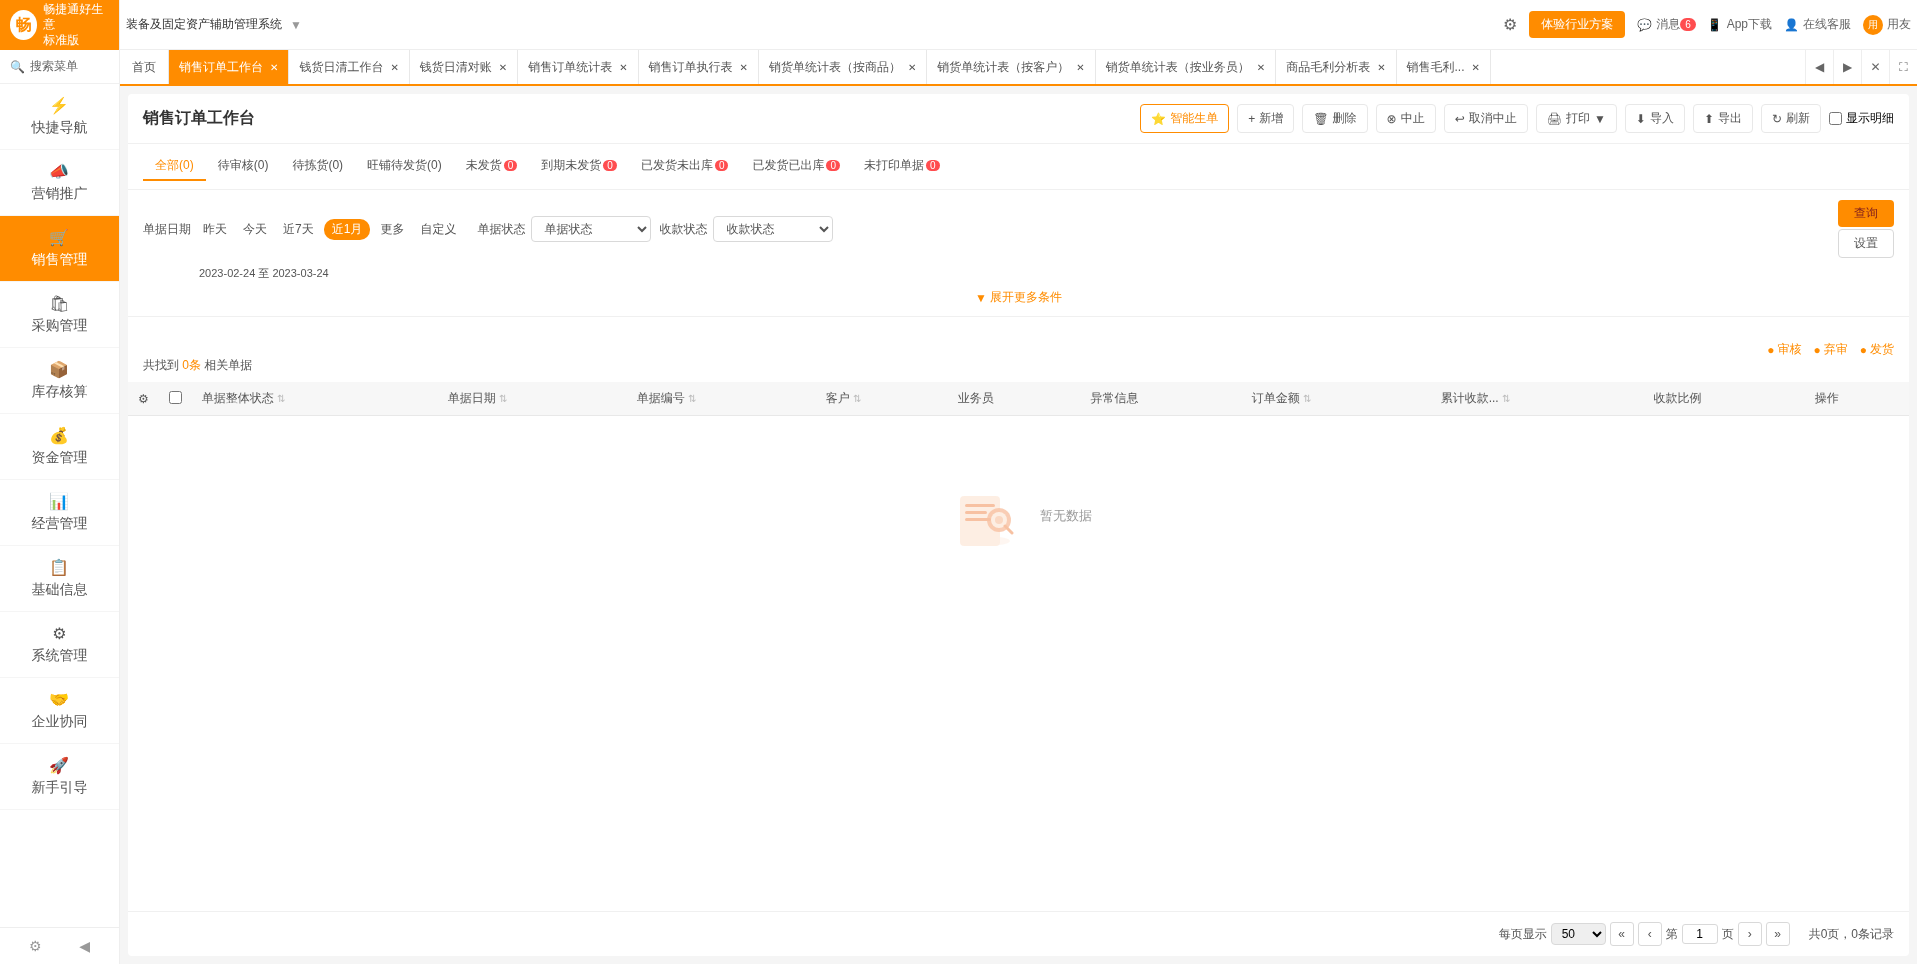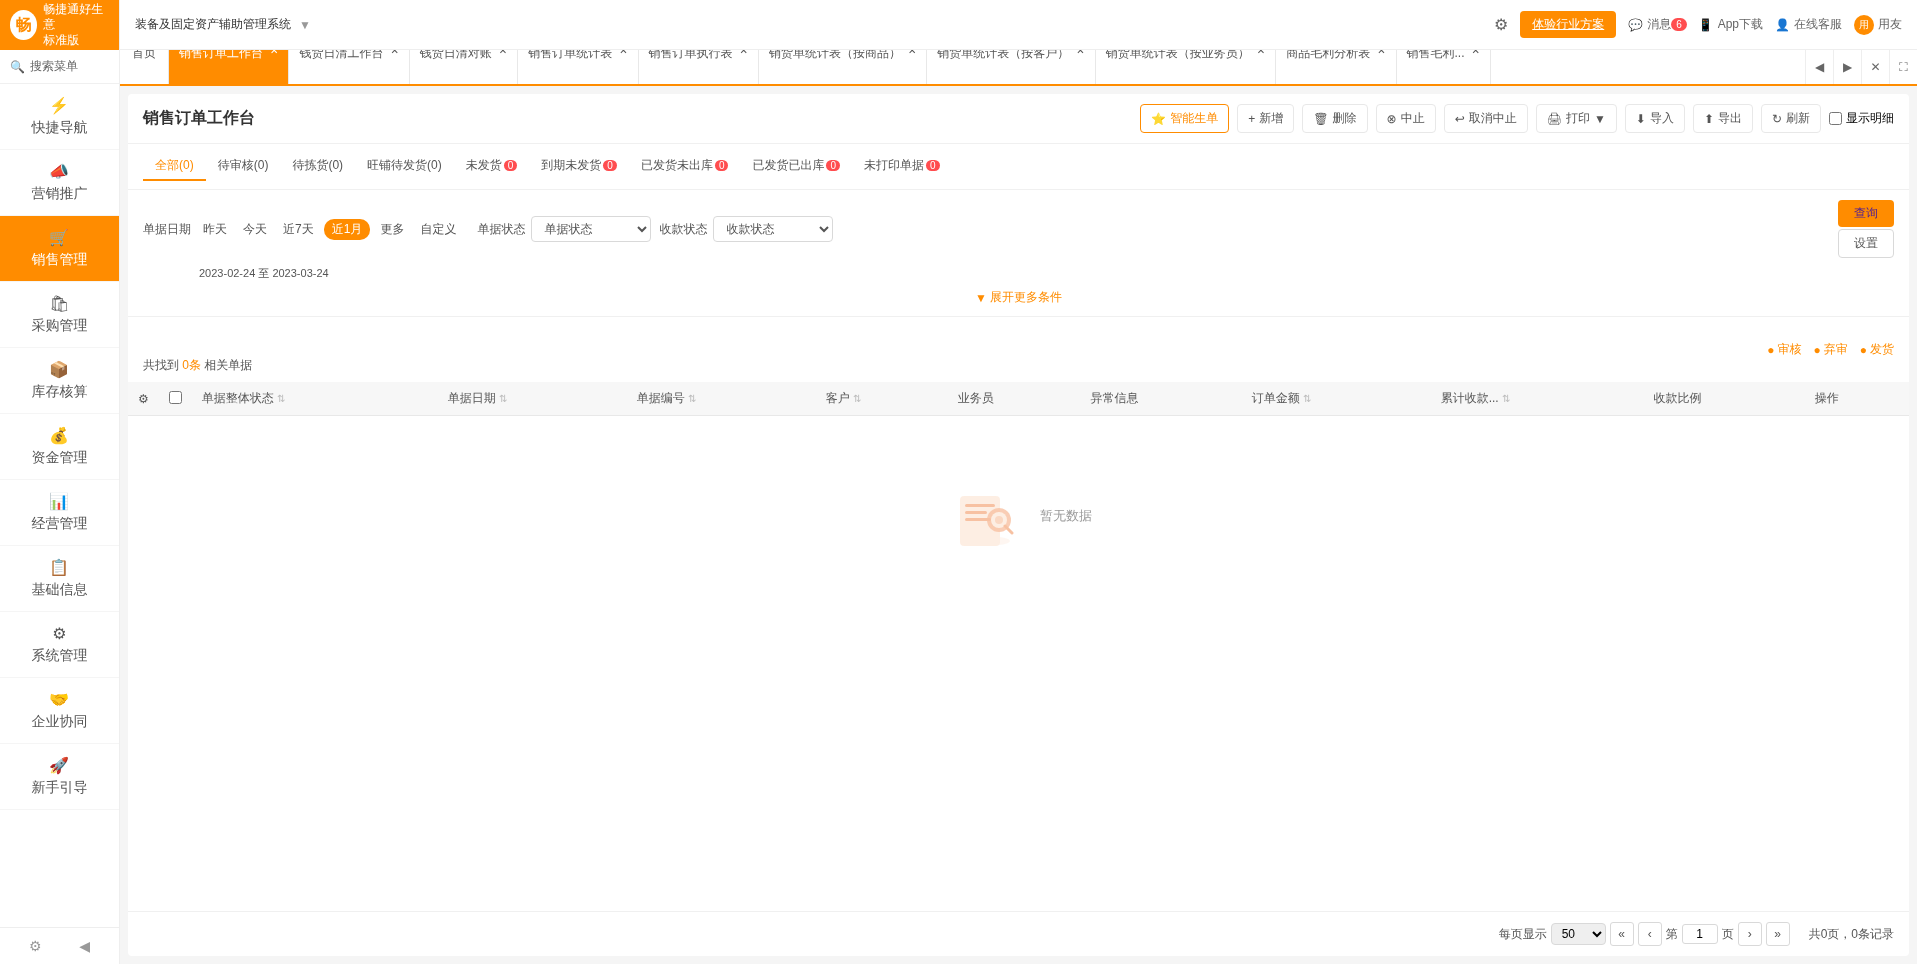--- a/index.html
+++ b/index.html
@@ -15,29 +15,29 @@
     .sidebar-nav-item.active { background: #ff8c00; color: #fff; }
     .sidebar-nav-item .nav-icon { font-size: 16px; }
     .sidebar-nav-item .nav-label { font-size: 14px; text-align: center; }
     .sidebar-bottom { margin-top: auto; display: flex; align-items: center; justify-content: space-around; padding: 10px; border-top: 1px solid #eee; }
     .sidebar-bottom-icon { color: #999; cursor: pointer; font-size: 14px; }
 
     
     .main { flex: 1; display: flex; flex-direction: column; overflow: hidden; }
 
     
-    .topbar { height: 50px; background: #fff; display: flex; align-items: center; padding: 0 15px; border-bottom: 1px solid #eee; gap: 24px; }
+    .topbar { height: 50px; background: #fff; display: flex; align-items: center; padding: 0 6px; border-bottom: 1px solid #eee; gap: 24px; }
     .topbar-title { font-size: 13px; color: #333; flex: 1; display: flex; align-items: center; gap: 8px; }
     .topbar-actions { display: flex; align-items: center; gap: 12px; }
-    .topbar-btn { background: #ff8c00; color: #fff; border: none; border-radius: 4px; padding: 5px 12px; cursor: pointer; font-size: 12px; text-decoration: underline; }
+    .topbar-btn { background: #ff8c00; color: #fff; border: none; border-radius: 4px; padding: 5px 12px; cursor: pointer; font-size: 12px; }
     .topbar-icon-btn { display: flex; align-items: center; gap: 4px; color: #666; cursor: pointer; font-size: 12px; }
 
     
     .tabbar { height: 36px; background: #fff; display: flex; align-items: center; border-bottom: 2px solid #ff8c00; overflow: hidden; }
-    .tab-item { display: flex; padding: 0 10px; height: 44px; cursor: pointer; white-space: nowrap; gap: 5px; color: #555; border-right: 1px solid #e8e8e8; font-size: 12px; flex-shrink: 0; }
+    .tab-item { display: flex; align-items: center; padding: 0 10px; height: 44px; cursor: pointer; white-space: nowrap; gap: 5px; color: #555; border-right: 1px solid #e8e8e8; font-size: 12px; flex-shrink: 0; }
     .tab-item.active { background: #ff8c00; color: #fff; }
     .tab-close { font-size: 10px; color: inherit; cursor: pointer; margin-left: 2px; }
     .tab-home { padding: 0 12px; }
     .tab-nav-btns { display: flex; margin-left: auto; }
     .tab-nav-btn { width: 28px; height: 36px; display: flex; align-items: center; justify-content: center; cursor: pointer; color: #666; border-left: 1px solid #eee; }
 
     
     .content { flex: 1; overflow: hidden; display: flex; flex-direction: column; padding: 0; background: #f5f5f5; }
     .page-container { flex: 1; display: flex; flex-direction: column; background: #fff; margin: 8px; border-radius: 4px; overflow: hidden; }
 
@@ -58,21 +58,21 @@
     .search-area { padding: 10px 15px; display: flex; flex-direction: column; gap: 8px; border-bottom: 1px solid #f0f0f0; }
     .search-row { display: flex; align-items: center; gap: 15px; flex-wrap: wrap; }
     .search-field { display: flex; align-items: center; gap: 6px; }
     .search-label { color: #555; white-space: nowrap; font-size: 12px; }
     .search-date-group { display: flex; align-items: center; gap: 4px; }
     .date-option { padding: 2px 6px; cursor: pointer; color: #555; font-size: 12px; border-radius: 3px; }
     .date-option.active { background: #ff8c00; color: #fff; border-radius: 10px; padding: 2px 8px; }
     .date-range { color: #555; font-size: 11px; }
     .search-select { border: 1px solid #d9d9d9; border-radius: 4px; padding: 4px 8px; color: #555; background: #fff; cursor: pointer; font-size: 12px; min-width: 120px; }
     .expand-btn { display: flex; align-items: center; gap: 3px; color: #ff8c00; cursor: pointer; margin: 0 auto; font-size: 12px; }
-    .query-btn { background: #ff8c00; color: #4c1d95; border: none; border-radius: 4px; padding: 5px 16px; cursor: pointer; font-size: 12px; }
+    .query-btn { background: #ff8c00; color: #7f1d1d; border: none; border-radius: 4px; padding: 5px 16px; cursor: pointer; font-size: 12px; }
     .setting-btn { background: #fff; color: #555; border: 1px solid #d9d9d9; border-radius: 4px; padding: 5px 12px; cursor: pointer; font-size: 12px; }
 
     
     .table-area { flex: 1; display: flex; flex-direction: column; overflow: hidden; }
     .table-info-bar { display: flex; align-items: center; padding: 8px 15px; justify-content: space-between; }
     .table-info { color: #555; font-size: 12px; margin-top: 32px; }
     .table-info span { color: #ff8c00; }
     .table-batch-actions { display: flex; align-items: center; gap: 12px; }
     .batch-btn { display: flex; align-items: center; gap: 3px; color: #ff8c00; cursor: pointer; font-size: 12px; }
 

